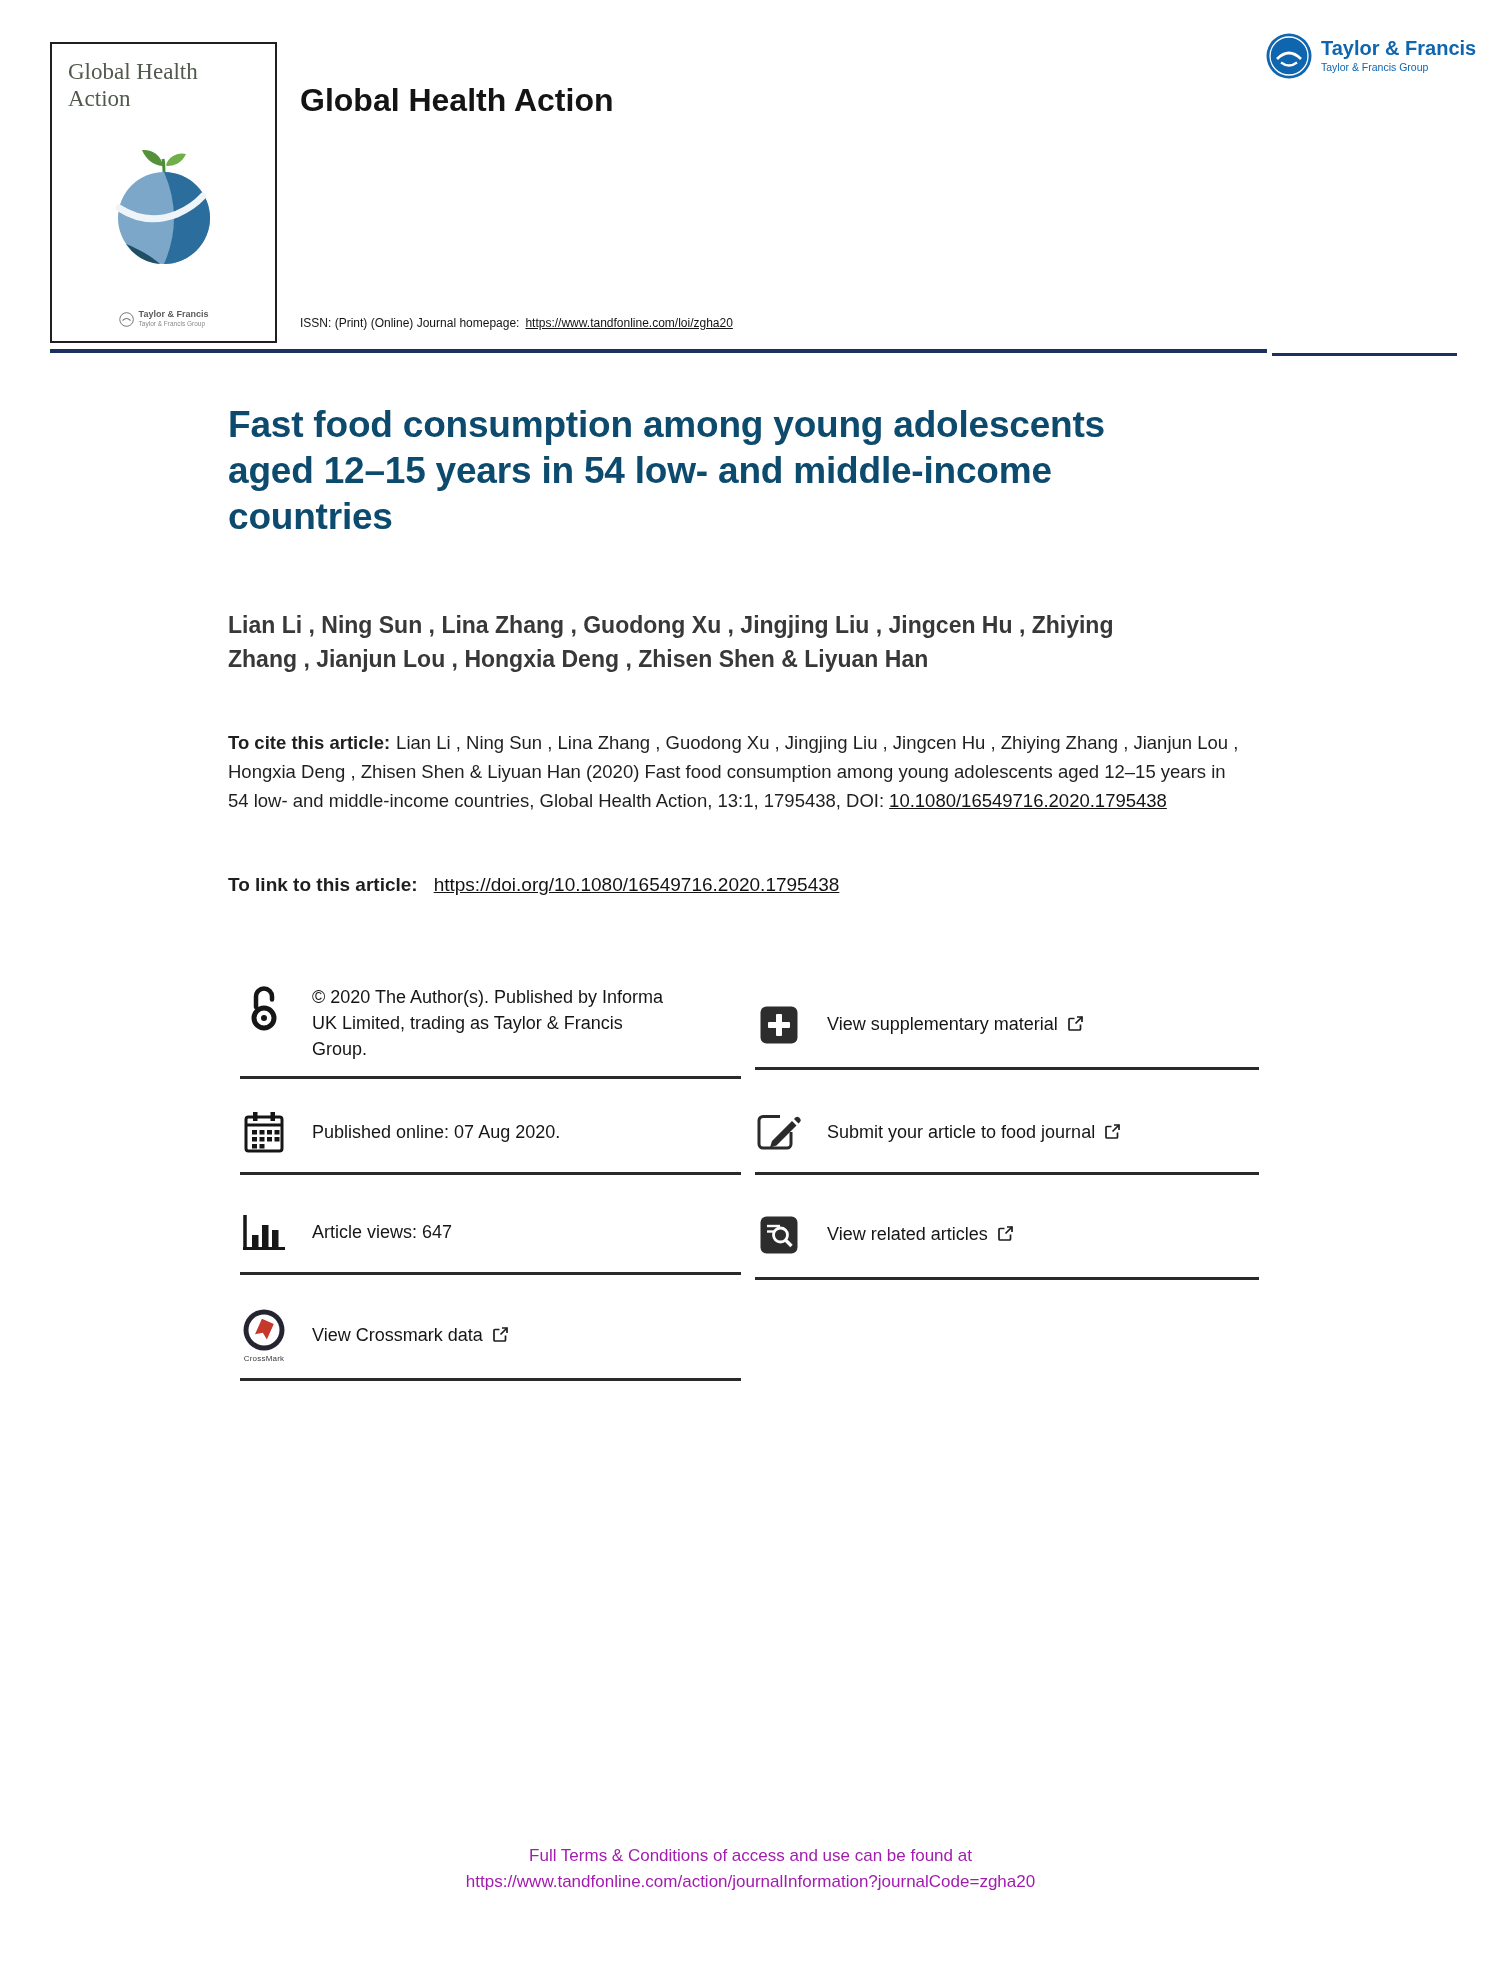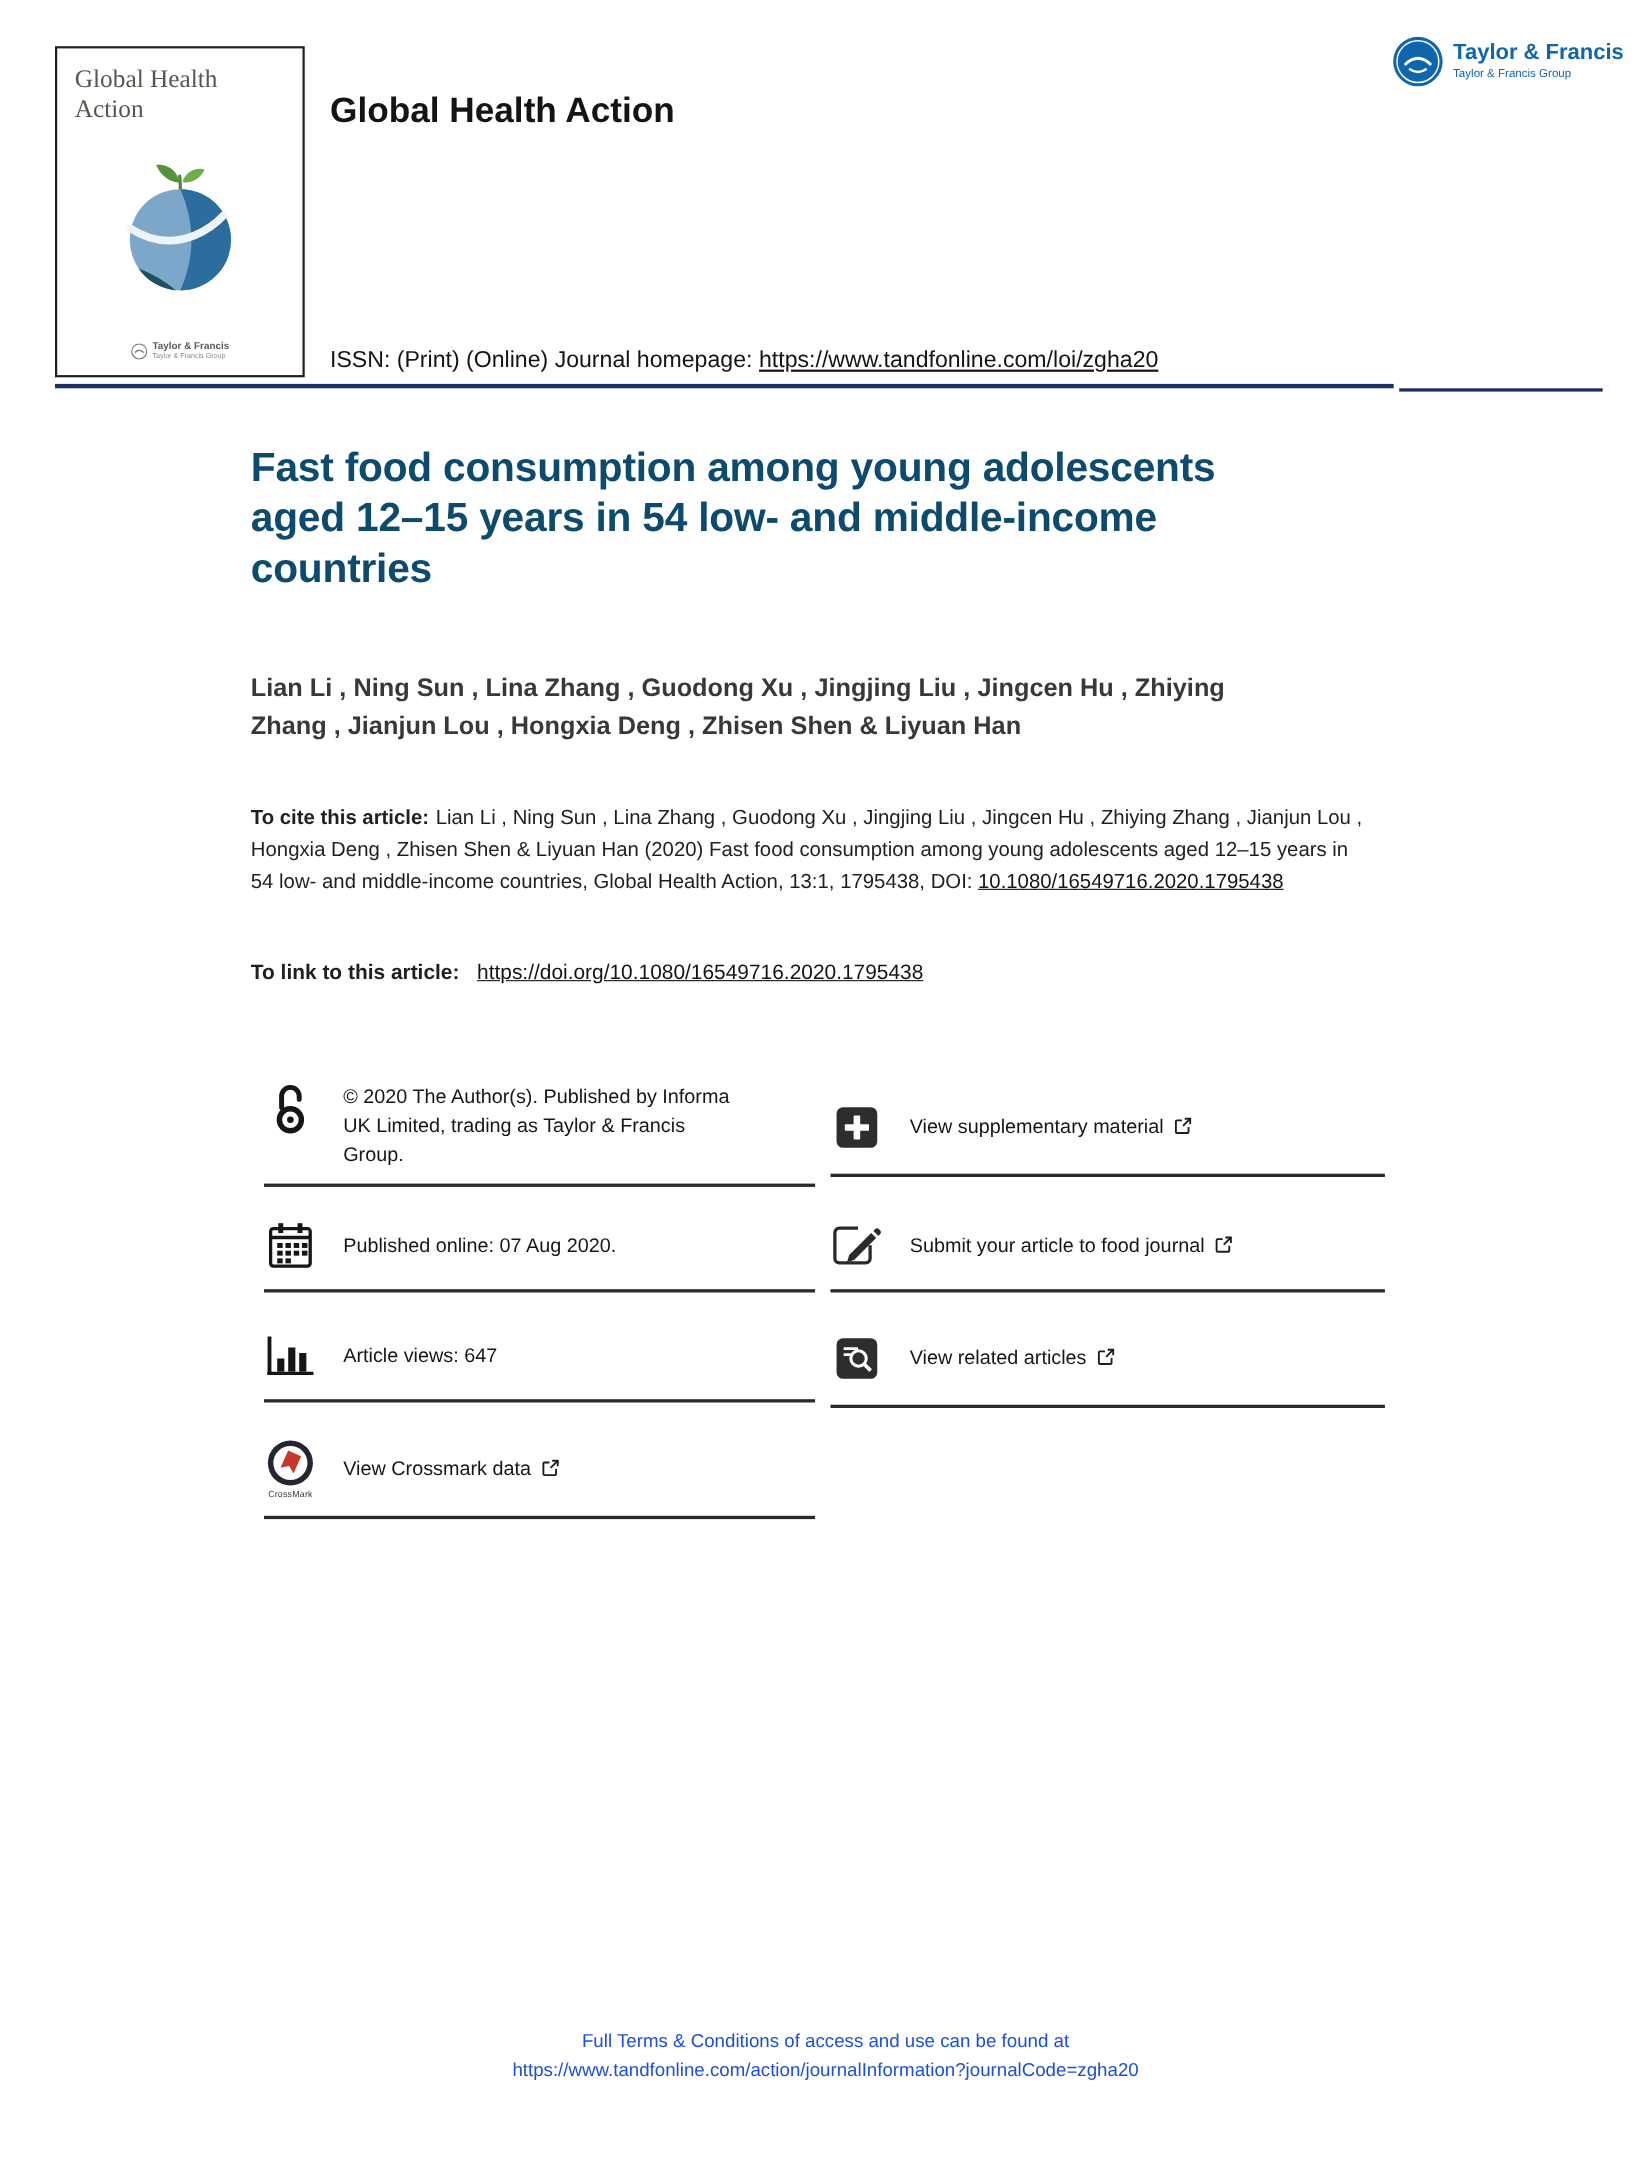--- a/index.html
+++ b/index.html
@@ -12,21 +12,21 @@
   .cover{position:absolute;left:50px;top:42px;width:223px;height:297px;border:2px solid #1f1f1f;background:#fff;}
   .cover-title{font-family:"Liberation Serif","DejaVu Serif",serif;color:#50594c;font-size:23px;line-height:1.18;padding:14px 16px 0 16px;width:150px;}
   .cover-globe{position:absolute;left:50%;top:88px;transform:translateX(-50%);}
   .cover-tf{position:absolute;left:50%;bottom:13px;transform:translateX(-50%);display:flex;align-items:center;gap:5px;white-space:nowrap;}
   .cover-tf .name{font-size:9px;font-weight:bold;color:#5a5a5a;line-height:1.1;}
   .cover-tf .sub{font-size:6.5px;color:#8a8a8a;line-height:1.2;}
   .journal-title{position:absolute;left:300px;top:82px;font-size:32px;font-weight:700;color:#141414;margin:0;}
   .tf-logo{position:absolute;left:1266px;top:33px;display:flex;align-items:flex-start;gap:9px;}
   .tf-text .tf-name{font-size:20px;font-weight:700;color:#0f66ae;line-height:1.05;margin-top:5px;}
   .tf-text .tf-group{font-size:10.5px;color:#0f66ae;margin-top:2px;}
-  .issn{position:absolute;left:300px;top:316px;font-size:21px;color:#141414;}
+  .issn{position:absolute;left:300px;top:316px;font-size:12px;color:#141414;}
   .issn .lbl{margin-right:6px;}
   .link{color:#141414;text-decoration:underline;cursor:pointer;}
   .rule{position:absolute;background:#1d3160;}
   .rule-left{left:50px;top:349px;width:1217px;height:4px;}
   .rule-right{left:1272px;top:353px;width:185px;height:3px;}
   
   .article-title{position:absolute;left:228px;top:402px;width:950px;font-size:37px;font-weight:700;color:#0c4a6e;line-height:1.24;margin:0;letter-spacing:-0.2px;}
   .authors{position:absolute;left:228px;top:608px;width:950px;font-size:23px;font-weight:700;color:#383838;line-height:1.48;}
   .cite{position:absolute;left:228px;top:728px;width:1014px;font-size:18.5px;line-height:1.58;color:#1f1f1f;margin:0;}
   .cite .lbl{font-weight:700;margin-right:6px;}
@@ -45,21 +45,21 @@
   .l4{top:1292px;height:86px;}
   .r1{top:982px;height:85px;}
   .r2{top:1092px;height:80px;}
   .r3{top:1192px;height:85px;}
   .narrow{max-width:368px;}
   .action-link{cursor:pointer;color:#161616;text-decoration:none;}
   .ext{margin-left:9px;vertical-align:-2px;}
   .cm-wrap{display:flex;flex-direction:column;align-items:center;gap:2px;}
   .cm-caption{font-size:8px;color:#3a3a3a;letter-spacing:.2px;}
   
-  .footer{position:absolute;left:0;width:100%;top:1843px;text-align:center;font-size:17px;line-height:1.55;color:#1d4ed8;}
+  .footer{position:absolute;left:0;width:100%;top:1843px;text-align:center;font-size:17px;line-height:1.55;color:#a21caf;}
 </style>
 </head>
 <body>
 
 <div class="page">
 
   <div class="cover">
     <div class="cover-title">Global Health Action</div>
     <div class="cover-globe">
       <svg width="126" height="134" viewBox="0 0 126 134" aria-hidden="true">

